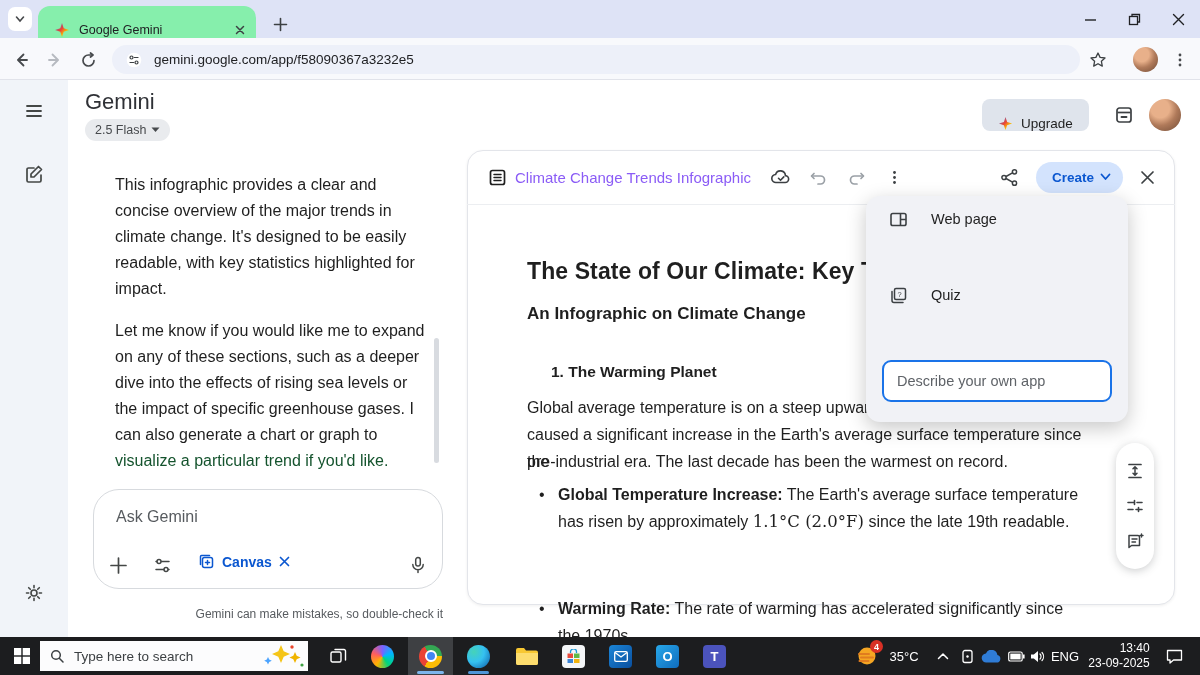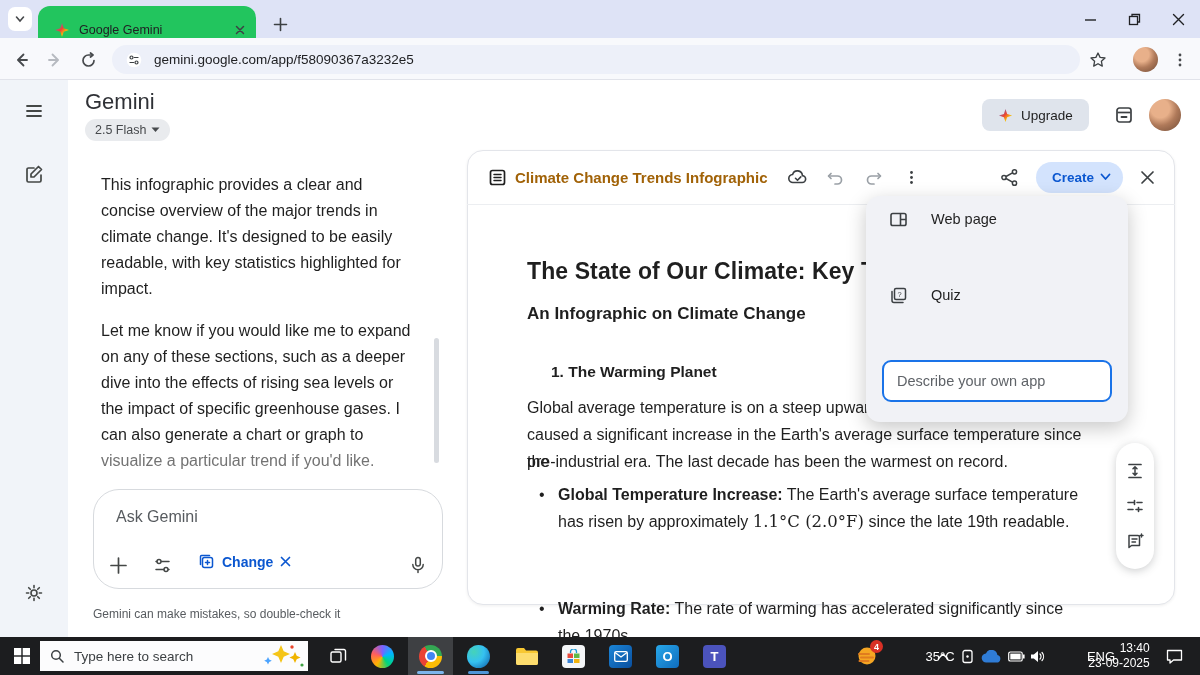--- a/index.html
+++ b/index.html
@@ -5,59 +5,59 @@
   *{margin:0;padding:0;box-sizing:border-box;}
   html,body{width:1200px;height:675px;overflow:hidden;background:#fff;
     font-family:"Liberation Sans","DejaVu Sans",sans-serif;-webkit-font-smoothing:antialiased;}
   .abs{position:absolute;}
   .ico svg{display:block;}
 
   
   #tabstrip{left:0;top:0;width:1200px;height:38px;background:#dee3f6;}
   #tabsearch{left:8px;top:7px;width:24px;height:24px;background:#fff;border-radius:7px;
     display:flex;align-items:center;justify-content:center;color:#46484b;}
-  #tab{left:38px;top:6px;width:218px;height:32px;background:#22c55e;border-radius:12px 12px 0 0;
+  #tab{left:38px;top:6px;width:218px;height:32px;background:#86efac;border-radius:12px 12px 0 0;
     display:flex;align-items:center;padding:16px 10px 0 16px;gap:9px;}
   #tab .title{font-size:12.5px;color:#202124;flex:1;white-space:nowrap;overflow:hidden;}
   #newtab{left:266px;top:10px;width:28px;height:28px;display:flex;align-items:center;justify-content:center;color:#3c4043;}
   .wctl{top:0;height:38px;width:44px;display:flex;align-items:center;justify-content:center;color:#202124;}
   #toolbar{left:0;top:38px;width:1200px;height:42px;background:#f8f9fc;border-bottom:1px solid #e1e3ea;}
   .navbtn{top:47px;width:26px;height:26px;display:flex;align-items:center;justify-content:center;color:#474a4d;}
   #omnibox{left:112px;top:45px;width:968px;height:29px;background:#edf0f9;border-radius:15px;
     display:flex;align-items:center;padding:0 14px;gap:12px;}
   #omnibox .url{font-size:13.5px;color:#202124;}
   .avatar{border-radius:50%;background:radial-gradient(circle at 35% 30%,#e8b08a 0 30%,#b07a5a 55%,#6e4a35 100%);}
 
   
   #app{left:0;top:80px;width:1200px;height:557px;background:#fff;}
   #rail{left:0;top:80px;width:68px;height:557px;background:#f1f4f9;}
   .railico{left:21px;width:26px;height:26px;color:#444746;display:flex;align-items:center;justify-content:center;}
   #gtitle{left:85px;top:89px;font-size:22px;color:#2f3136;}
   #modelpill{left:85px;top:119px;height:22px;background:#e9ebee;border-radius:12px;
     display:inline-flex;align-items:center;padding:0 10px;gap:5px;font-size:12.5px;color:#474a4d;}
   #upgrade{left:982px;top:99px;height:32px;background:#dfe4ec;border-radius:8px;
-    display:inline-flex;align-items:center;padding:0 16px;gap:8px;font-size:13.5px;color:#1f1f1f;}
+    display:inline-flex;align-items:flex-end;padding:0 16px;gap:8px;font-size:13.5px;color:#1f1f1f;}
   #histico{left:1110px;top:101px;width:28px;height:28px;color:#3c4043;display:flex;align-items:center;justify-content:center;}
 
   
-  .chatp{left:101px;width:318px;font-size:16px;line-height:26px;color:#1f1f1f;}
-  #fadeline{color:#737373;}
+  .chatp{left:115px;width:318px;font-size:16px;line-height:26px;color:#1f1f1f;}
+  #fadeline{color:#14532d;}
   #chatscroll{left:434px;top:338px;width:5px;height:125px;background:#d8dbe0;border-radius:3px;}
   #askbox{left:93px;top:489px;width:350px;height:100px;border:1px solid #d7dade;border-radius:26px;background:#fff;}
   #askph{left:116px;top:508px;font-size:16px;color:#575b5f;}
   .askico{top:553px;width:24px;height:24px;color:#444746;display:flex;align-items:center;justify-content:center;}
   #canvaschip{left:198px;top:553px;display:flex;align-items:center;gap:7px;color:#0b57d0;font-size:14px;font-weight:bold;}
-  #disclaimer{left:93px;top:607px;width:350px;text-align:left;font-size:12px;color:#575b5f;}
+  #disclaimer{left:93px;top:607px;width:350px;text-align:right;font-size:12px;color:#575b5f;}
 
   
   #panel{left:467px;top:150px;width:708px;height:455px;background:#fff;border:1px solid #e3e5ea;
     border-radius:16px;box-shadow:0 1px 3px rgba(60,64,67,.08);}
   #phead{left:467px;top:150px;width:708px;height:55px;border-bottom:1px solid #eceef1;
     display:flex;align-items:center;}
-  #ptitle{font-size:15px;font-weight:bold;color:#a16207;}
+  #ptitle{font-size:15px;font-weight:normal;color:#8b5cf6;}
   .hico{width:24px;height:24px;display:flex;align-items:center;justify-content:center;color:#3c4043;}
   .hico.dis{color:#9aa0a6;}
   #createbtn{height:31px;background:#d3e3fd;border-radius:16px;display:inline-flex;align-items:center;
     padding:0 12px 0 16px;gap:6px;color:#0b57d0;font-size:13.5px;font-weight:bold;}
 
   
   .doc{left:527px;width:565px;color:#1f1f1f;}
   #doch1{top:258px;font-size:23px;font-weight:bold;letter-spacing:.1px;}
   #doch2{top:304px;font-size:17px;font-weight:bold;}
   #doch3{top:363px;font-size:15.5px;font-weight:bold;margin-left:24px;}
@@ -91,21 +91,21 @@
     padding:0 10px;gap:10px;}
   #tsearch input{border:none;outline:none;flex:1;font-size:13.5px;color:#202124;background:transparent;
     font-family:"Liberation Sans",sans-serif;}
   #tsearch input::placeholder{color:#3c4043;opacity:1;}
   .appslot{top:637px;width:45px;height:38px;display:flex;align-items:center;justify-content:center;}
   .appslot.active{background:#3e4043;}
   .underline{position:absolute;bottom:1px;height:3px;border-radius:2px;}
   .disc{width:23px;height:23px;border-radius:50%;}
   .sq{width:23px;height:23px;border-radius:4px;display:flex;align-items:center;justify-content:center;
     color:#fff;font-size:13px;font-weight:bold;}
-  .traytxt{color:#fff;font-size:13px;margin-left:36px;}
+  .traytxt{color:#fff;font-size:13px;}
   #clock{color:#fff;font-size:12px;text-align:right;line-height:15px;}
   #wbadge{position:absolute;right:-5px;top:-5px;width:13px;height:13px;border-radius:50%;background:#d93025;
     color:#fff;font-size:9px;display:flex;align-items:center;justify-content:center;font-weight:bold;}
 </style>
 </head>
 <body>
 
 <div class="abs" id="tabstrip"></div>
 
 <div class="abs" id="tabsearch">
@@ -280,21 +280,21 @@
     </svg>
 </div>
 <div class="abs" id="canvaschip">
   <span class="ico">
     <svg width="17" height="17" viewBox="0 0 17 17">
         <rect x="4.5" y="4.5" width="10" height="10" rx="2" fill="none" stroke="#0b57d0" stroke-width="1.5"></rect>
         <path d="M2.5 11.5v-8a1 1 0 0 1 1-1h8" fill="none" stroke="#0b57d0" stroke-width="1.5" stroke-linecap="round"></path>
         <path d="M9.5 7.5v4M7.5 9.5h4" stroke="#0b57d0" stroke-width="1.5" stroke-linecap="round"></path>
       </svg>
   </span>
-  <span>Change</span>
+  <span>Canvas</span>
   <span class="ico">
     <svg width="11" height="11" viewBox="0 0 11 11">
         <path d="M1.5 1.5l8 8M9.5 1.5l-8 8" stroke="#0b57d0" stroke-width="1.7" stroke-linecap="round"></path>
       </svg>
   </span>
 </div>
 <div class="abs askico" style="left:406px">
   <svg width="18" height="18" viewBox="0 0 18 18">
       <rect x="6.7" y="1.5" width="4.6" height="8.5" rx="2.3" fill="none" stroke="currentColor" stroke-width="1.5"></rect>
       <path d="M3.8 8.5a5.2 5.2 0 0 0 10.4 0M9 13.7V16.5" fill="none" stroke="currentColor" stroke-width="1.5" stroke-linecap="round"></path>

